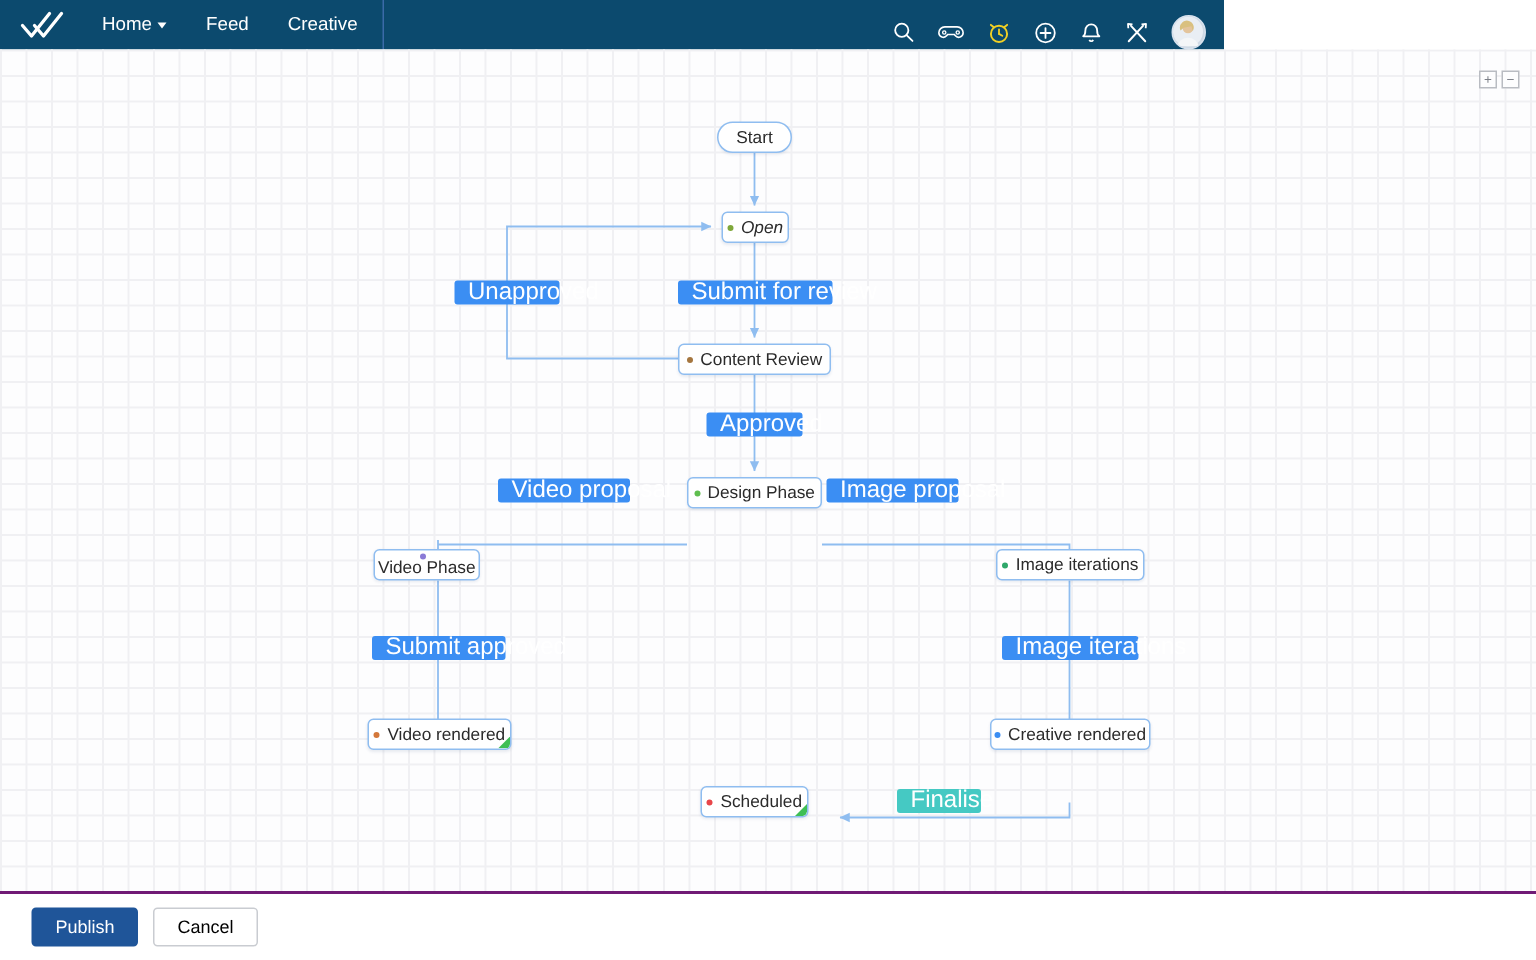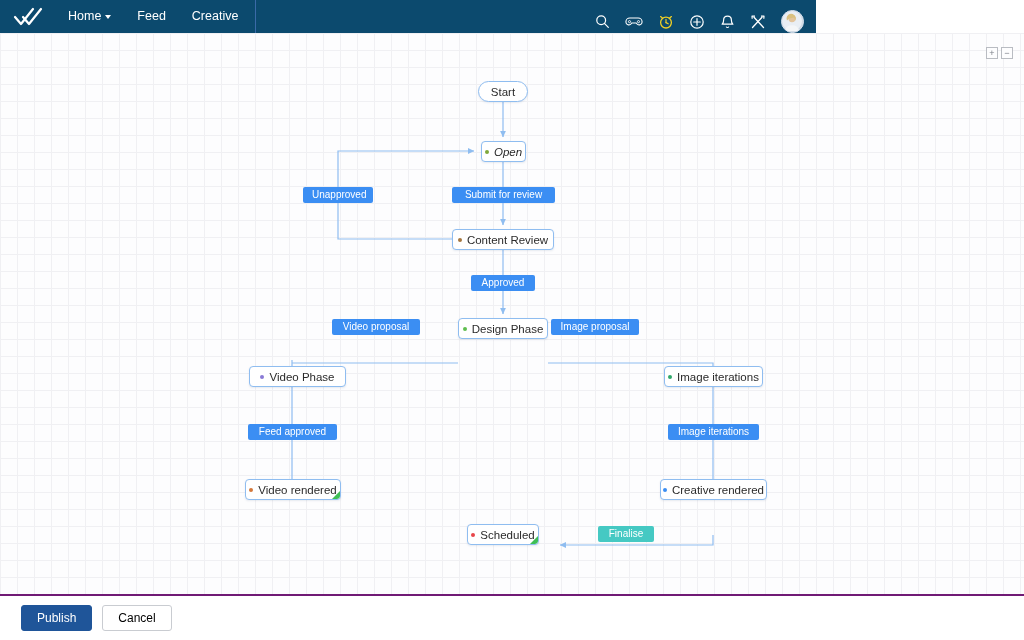--- a/index.html
+++ b/index.html
@@ -86,21 +86,21 @@
     position: absolute; right: 0; bottom: 0;
     width: 0; height: 0;
     border-bottom: 8px solid #3fbf55;
     border-left: 8px solid transparent;
     border-bottom-right-radius: 3px;
   }
 
   
   .edge-label {
     position: absolute; height: 16px; line-height: 16px;
-    padding: 0 9px; font-size: 10px; color: #ffffff;
+    padding: 0 9px; font-size: 16px; color: #ffffff;
     background: #3b8ef3; border-radius: 2px;
     white-space: nowrap; cursor: pointer; z-index: 6;
     text-align: center;
   }
   .edge-label.teal { background: #45c9c3; }
 
   
   .footer {
     position: absolute; top: 594px; left: 0; width: 1024px; height: 46px;
     background: #ffffff; border-top: 2px solid #701a75;
@@ -240,21 +240,21 @@
     <div class="node" style="left:452px; top:196px; width:102px;">
       <span class="dot" style="background:#a5763f;"></span>
       <span>Content Review</span>
     </div>
 
     <div class="node" style="left:458px; top:285px; width:90px;">
       <span class="dot" style="background:#5fbe4e;"></span>
       <span>Design Phase</span>
     </div>
 
-    <div class="node" style="left:249px; top:333px; width:97px;">
+    <div class="node" style="left:249px; top:333px; width:71px;flex-direction:column;">
       <span class="dot" style="background:#8a7ad6;"></span>
       <span>Video Phase</span>
     </div>
 
     <div class="node" style="left:664px; top:333px; width:99px;">
       <span class="dot" style="background:#2fa86a;"></span>
       <span>Image iterations</span>
     </div>
 
     <div class="node" style="left:245px; top:446px; width:96px; overflow:hidden;">
@@ -277,21 +277,21 @@
     <div class="edge-label" style="left:303px; top:154px; width:70px;">Unapproved</div>
 
     <div class="edge-label" style="left:452px; top:154px; width:103px;">Submit for review</div>
 
     <div class="edge-label" style="left:471px; top:242px; width:64px;">Approved</div>
 
     <div class="edge-label" style="left:332px; top:286px; width:88px;">Video proposal</div>
 
     <div class="edge-label" style="left:551px; top:286px; width:88px;">Image proposal</div>
 
-    <div class="edge-label" style="left:248px; top:391px; width:89px;">Feed approved</div>
+    <div class="edge-label" style="left:248px; top:391px; width:89px;">Submit approved</div>
 
     <div class="edge-label" style="left:668px; top:391px; width:91px;">Image iterations</div>
 
     <div class="edge-label teal" style="left:598px; top:493px; width:56px;">Finalise</div>
   </div>
 
   <div class="footer">
     <div class="btn btn-primary">Publish</div>
     <div class="btn btn-secondary">Cancel</div>
   </div>

